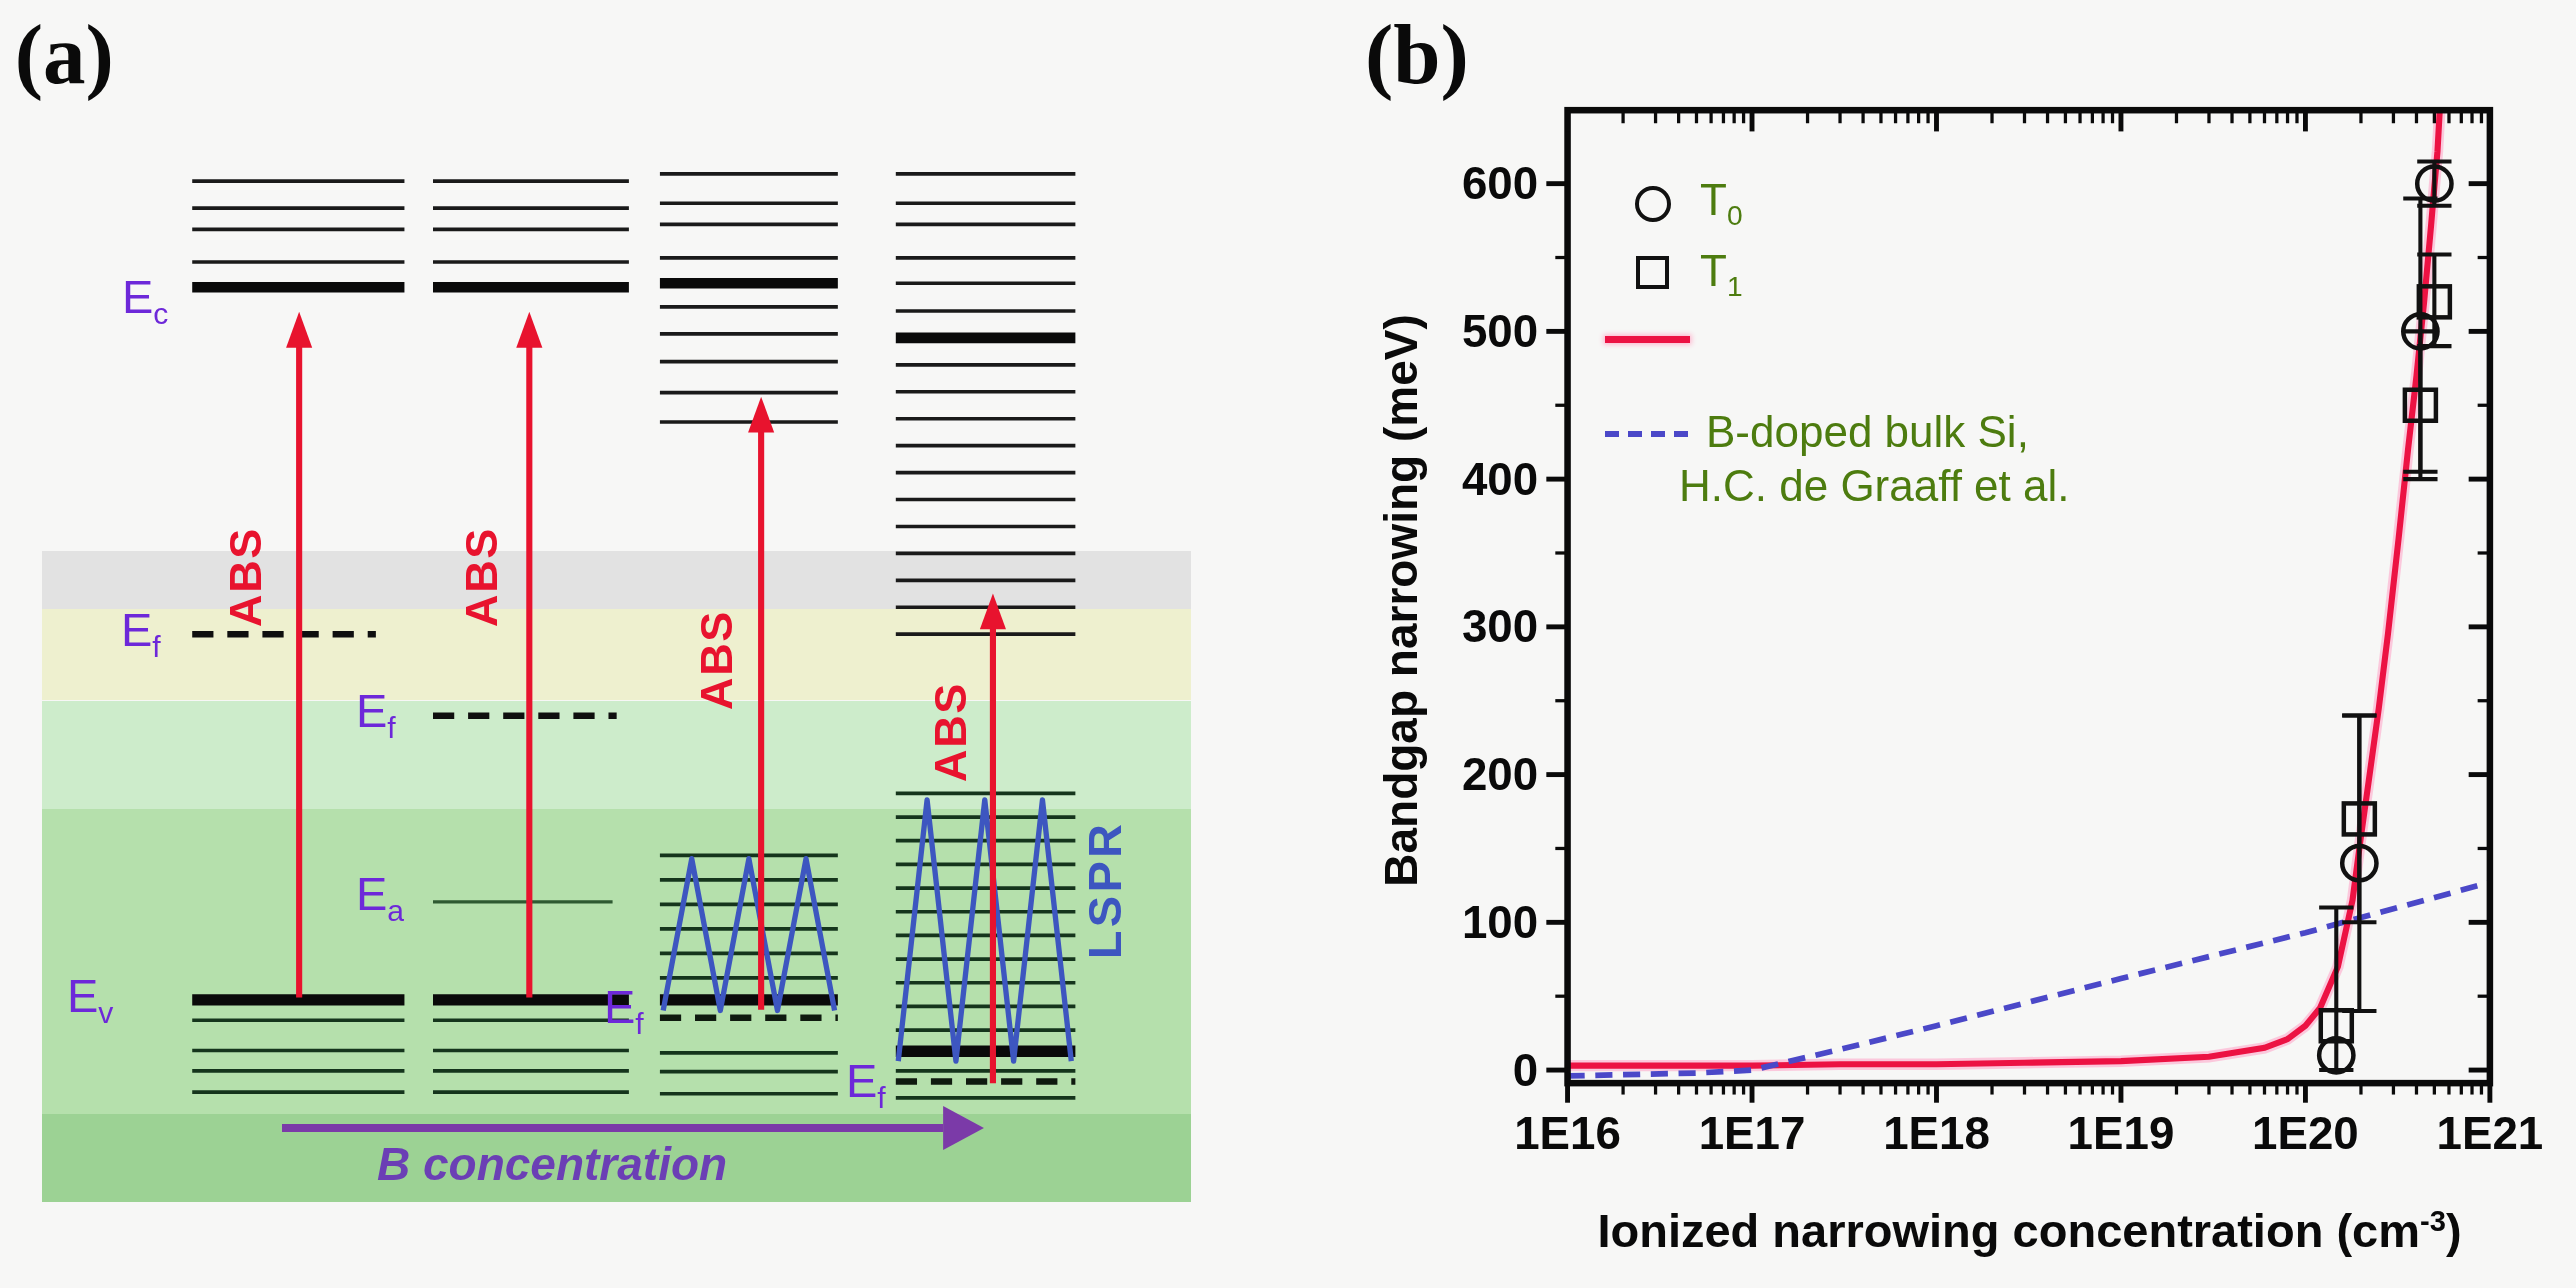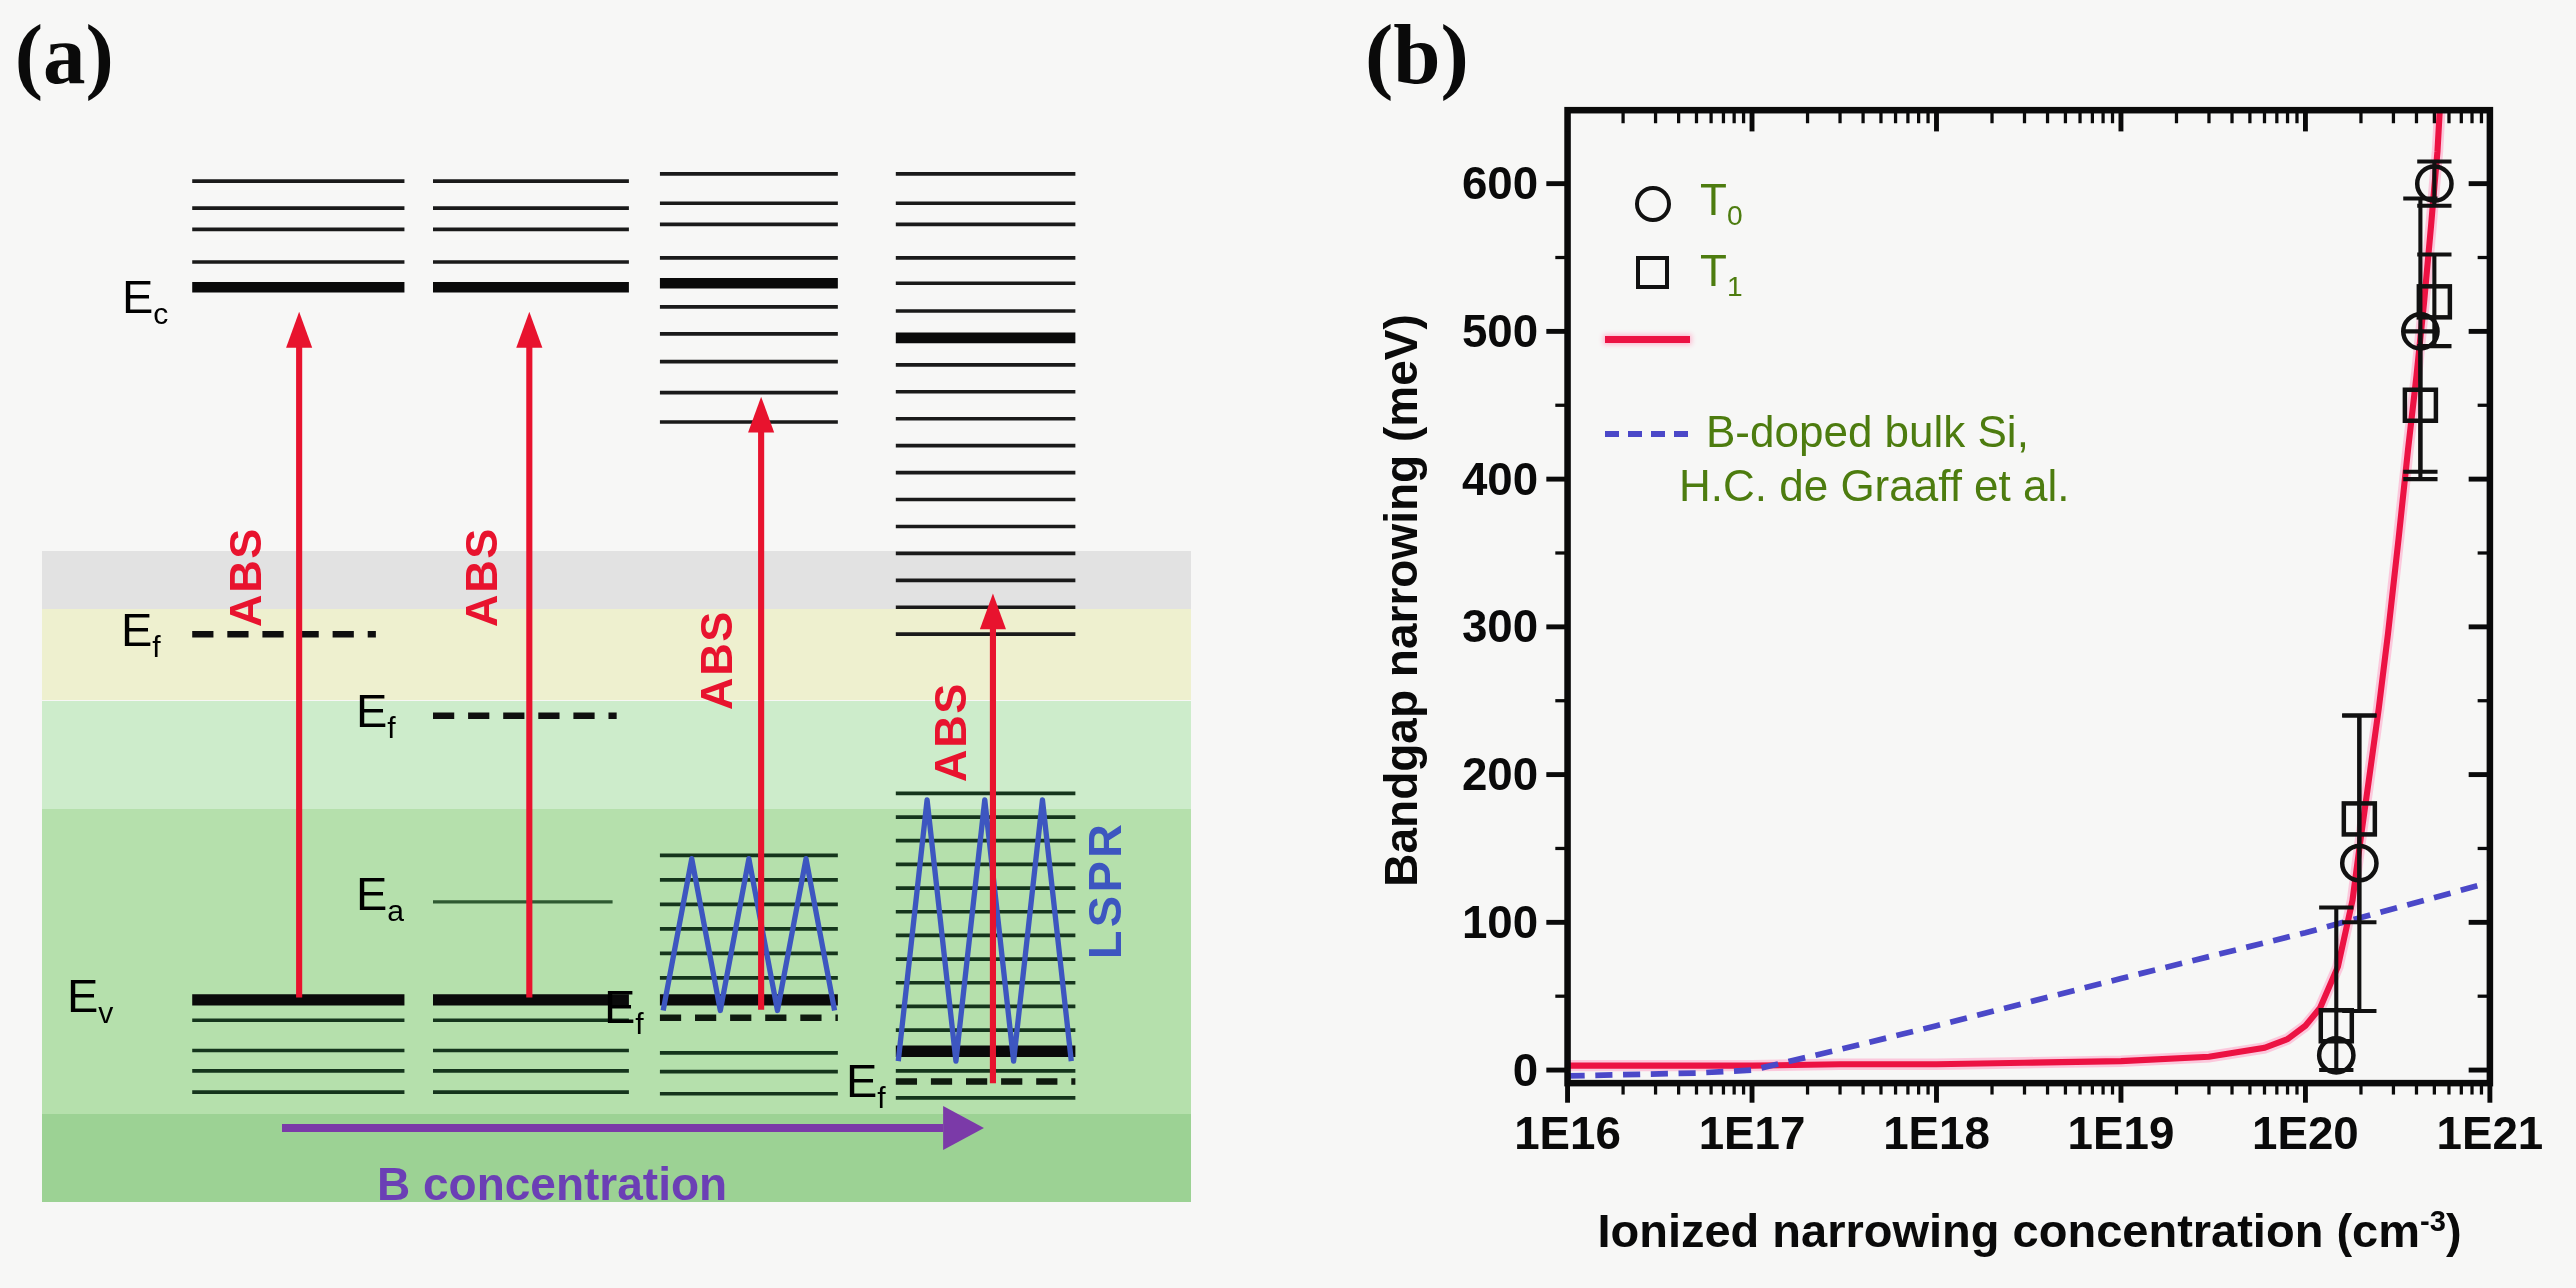--- a/index.html
+++ b/index.html
@@ -2,27 +2,27 @@
 <html style="font-size:13px"><head>
 <meta charset="utf-8">
 <style>
   html,body{margin:0;padding:0;background:#f7f7f6;}
   .stage{position:relative;width:2576px;height:1288px;background:#f7f7f6;overflow:hidden;
          font-family:"Liberation Sans",sans-serif;color:#111;}
   .band{position:absolute;left:42px;width:1149px;}
   svg.layer{position:absolute;left:0;top:0;pointer-events:none;}
   .panel-label{position:absolute;font-family:"Liberation Serif",serif;font-weight:bold;
                font-size:85px;color:#0a0a0a;}
-  .elabel{position:absolute;font-size:47px;color:#000000;line-height:1;}
+  .elabel{position:absolute;font-size:47px;color:#6d28d9;line-height:1;}
   .elabel sub{font-size:0.64em;vertical-align:-0.38em;}
   .rot{position:absolute;display:flex;align-items:center;justify-content:center;
        transform:rotate(-90deg);}
   .abs-label{width:139px;height:52px;font-size:45px;font-weight:bold;color:#e8132e;letter-spacing:1.6px;}
   .lspr-label{width:253px;height:52px;font-size:47px;font-weight:bold;color:#3d56c0;letter-spacing:3.3px;}
-  .bconc{position:absolute;font-size:46px;font-weight:bold;color:#6b3fb5;margin-top:20px;}
+  .bconc{position:absolute;font-size:46px;font-weight:bold;font-style:italic;color:#6b3fb5;}
   .ylab{position:absolute;width:670px;height:49px;left:1063px;top:576px;
         transform:rotate(-90deg);font-size:46px;font-weight:bold;text-align:center;color:#0a0a0a;}
   .xlab{position:absolute;left:1458px;top:1203px;width:1143px;text-align:center;
         font-size:47px;font-weight:bold;color:#0a0a0a;}
   .xlab sup{font-size:0.62em;vertical-align:0.55em;}
   .legend-text{position:absolute;font-size:44px;color:#4d7c0f;line-height:1.1;}
   .legend-text sub{font-size:0.64em;vertical-align:-0.35em;}
   .lg-circle{position:absolute;left:1635px;top:186px;width:28px;height:28px;border:4.1px solid #111;
              border-radius:50%;background:transparent;}
   .lg-square{position:absolute;left:1636px;top:256px;width:24.5px;height:24.5px;border:4.1px solid #111;

